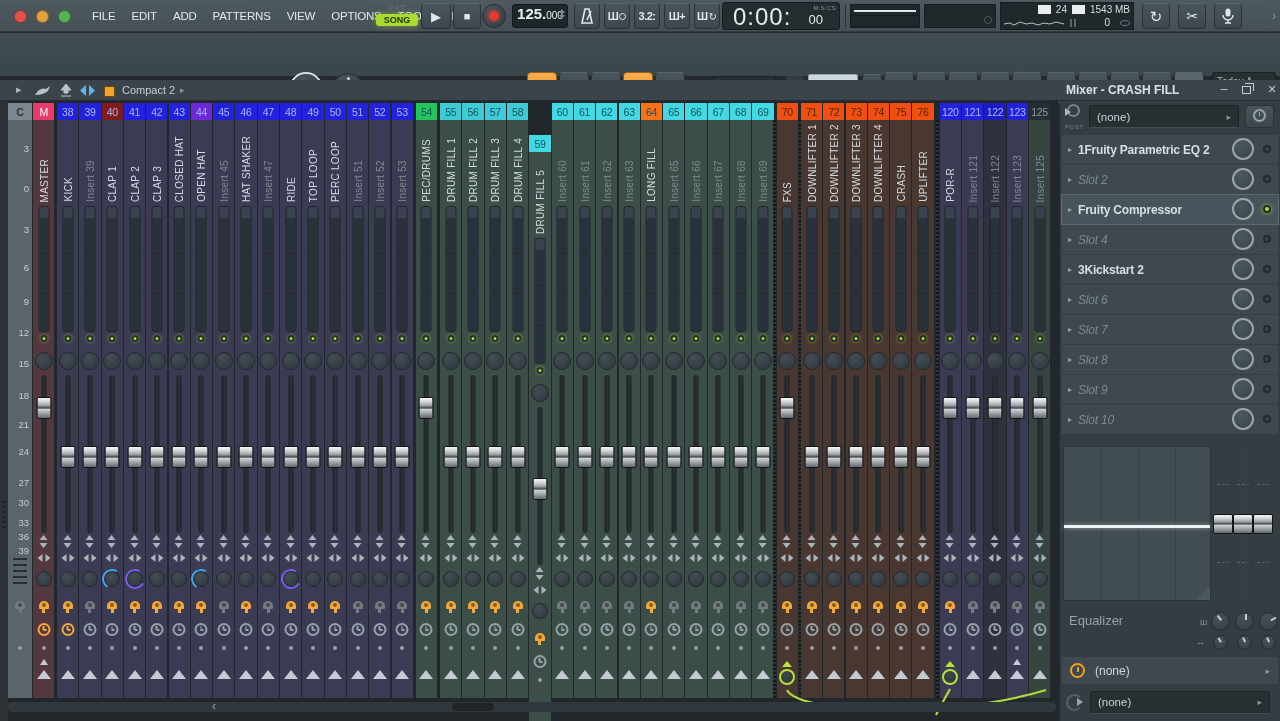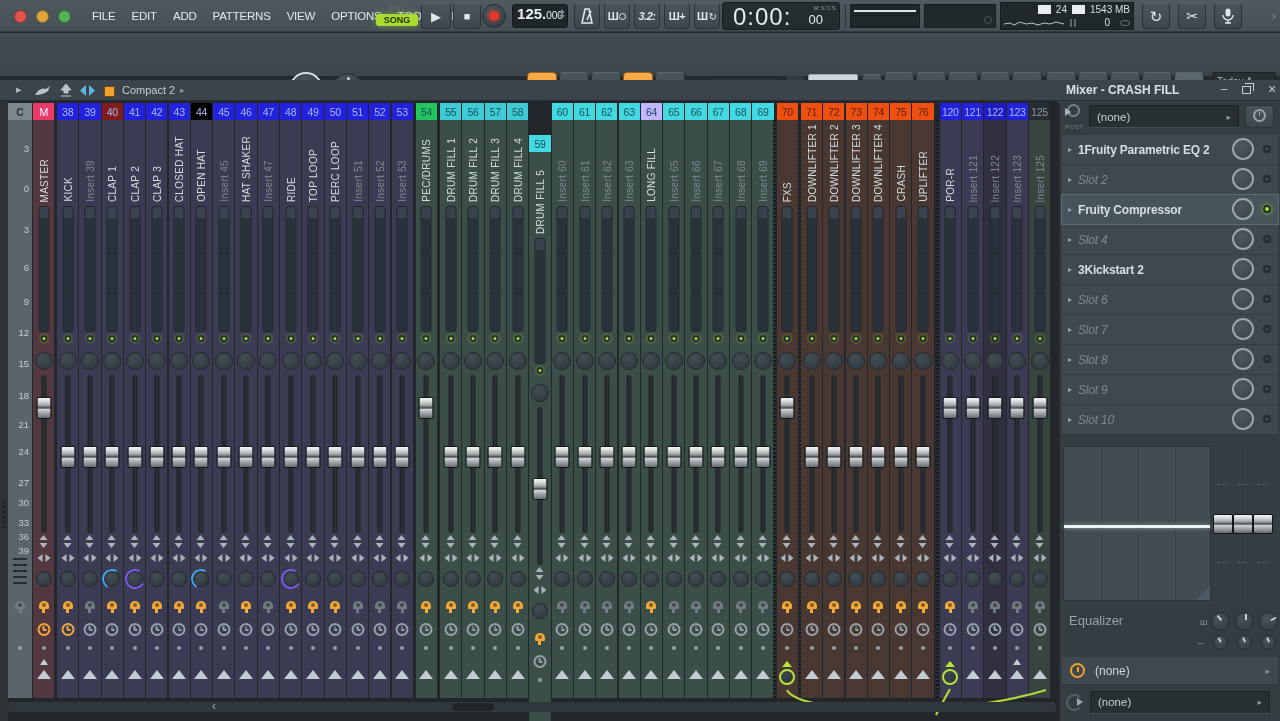--- a/index.html
+++ b/index.html
@@ -235,21 +235,21 @@
     <div class="btn" style="left:574px;width:26px">
       <svg width="14" height="16" viewBox="0 0 14 16">
           <path d="M5 1 L9 1 L12 15 L2 15 Z M7 12 L11 3" fill="none" stroke="#dfe7ea" stroke-width="1.6"></path>
         </svg>
     </div>
     <div class="btn" style="left:604px;width:26px">
         <span class="tico">Ш</span>
         <span style="width:7px;height:7px;border:1.5px solid #dfe7ea;border-radius:50%;margin-left:1px"></span>
       </div>
     <div class="btn" style="left:634px;width:26px">
-        <span class="tico" style="font-style:italic">3.2:</span>
+        <span class="tico" style="">3.2:</span>
       </div>
     <div class="btn" style="left:664px;width:26px">
         <span class="tico">Ш+</span>
       </div>
     <div class="btn" style="left:694px;width:26px">
         <span class="tico">Ш</span>
         <span style="font-size:10px;margin-left:1px">↻</span>
       </div>
 
     <div id="time-panel">
@@ -611,21 +611,21 @@
           <span class="lri"></span>
           <span class="knob sep"></span>
           <span class="lamp" style="color:#f2a93b">
             <i></i>
           </span>
           <span class="clk" style="color:#97a3aa"></span>
           <span class="dotp"></span>
           <span class="tri"></span>
         </div>
         <div class="strip" style="left: 190.8px; width: 21.3px; background: rgb(59, 59, 83);">
-          <div class="hd" style="background:#000000;color:#aab8f8">44</div>
+          <div class="hd" style="background:#6d28d9;color:#aab8f8">44</div>
           <div class="nm">
             <span>OPEN HAT</span>
           </div>
           <div class="meter"></div>
           <span class="sled"></span>
           <span class="knob pan"></span>
           <span class="rail"></span>
           <span class="cap" style="top:343px"></span>
           <span class="udi"></span>
           <span class="lri"></span>
@@ -1011,21 +1011,21 @@
           <span class="lri"></span>
           <span class="knob sep"></span>
           <span class="lamp" style="color:#717d85">
             <i></i>
           </span>
           <span class="clk" style="color:#97a3aa"></span>
           <span class="dotp"></span>
           <span class="tri"></span>
         </div>
         <div class="strip" style="left: 640.8px; width: 21.3px; background: rgb(60, 78, 72);">
-          <div class="hd" style="background:#c4b5fd;color:#15545c">64</div>
+          <div class="hd" style="background:#f97316;color:#15545c">64</div>
           <div class="nm">
             <span>LONG FILL</span>
           </div>
           <div class="meter"></div>
           <span class="sled"></span>
           <span class="knob pan"></span>
           <span class="rail"></span>
           <span class="cap" style="top:343px"></span>
           <span class="udi"></span>
           <span class="lri"></span>

